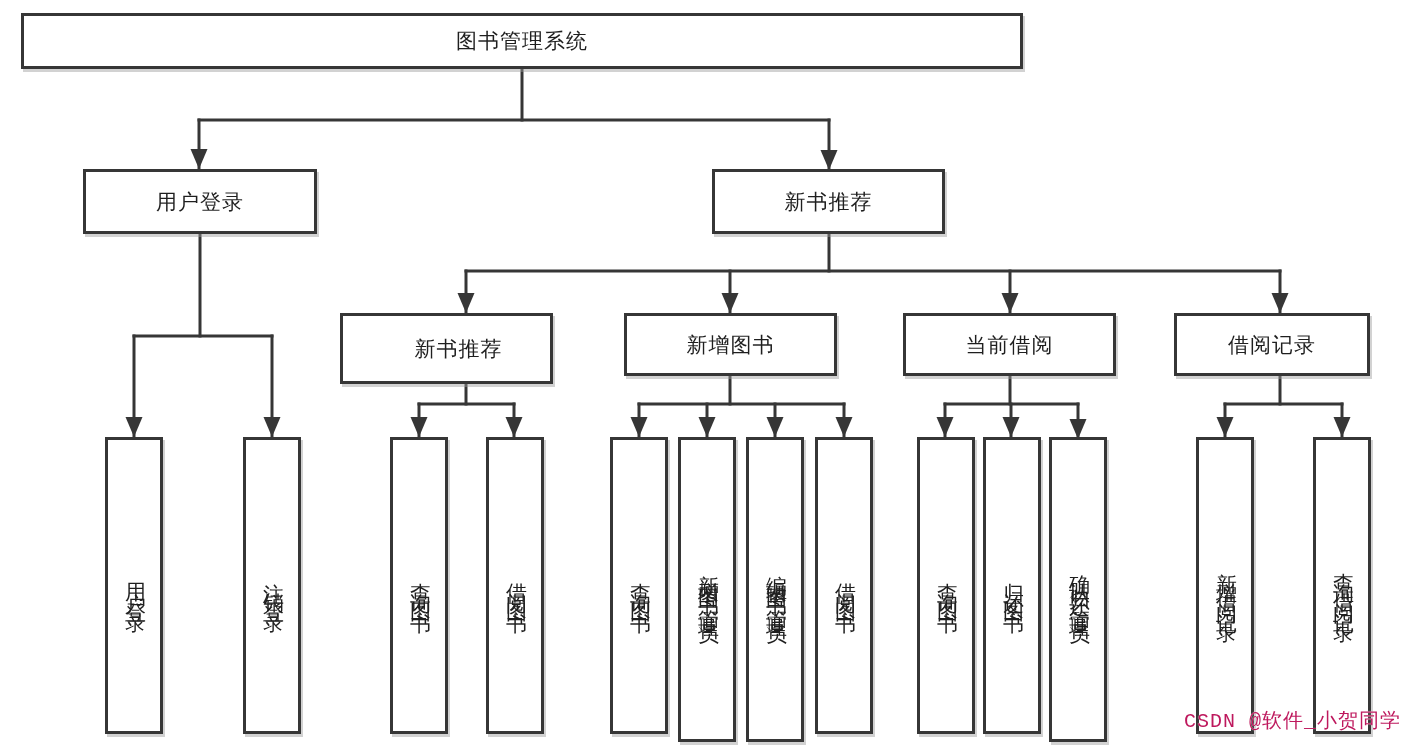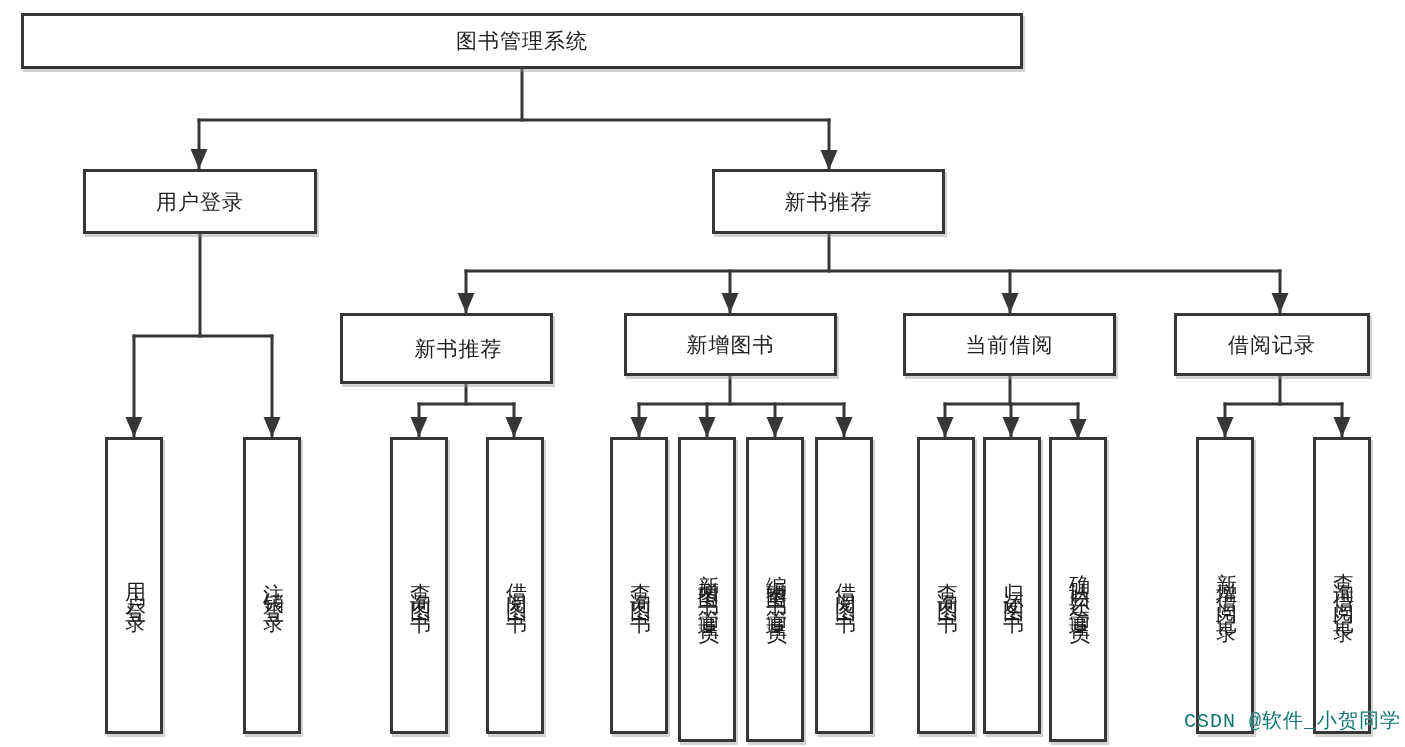--- a/index.html
+++ b/index.html
@@ -31,21 +31,21 @@
   #l4{left:610px;} #l5{left:678px;} #l6{left:746px;} #l7{left:815px;}
   #l8{left:917px;} #l9{left:983px;} #l10{left:1049px;}
   #l11{left:1196px;} #l12{left:1313px;}
   .vtext{
     writing-mode:vertical-rl;text-orientation:mixed;
     font-size:21px;line-height:1;letter-spacing:10px;white-space:nowrap;
   }
   .tall .vtext{letter-spacing:7px;}
   .watermark{
     position:absolute;right:4px;bottom:13px;z-index:3;
-    font-size:20px;color:#0f766e;letter-spacing:1px;white-space:nowrap;
+    font-size:20px;color:#be185d;letter-spacing:1px;white-space:nowrap;
     text-shadow:0 0 1px #ffffff;
   }
   line.c{stroke:#363636;stroke-width:3;stroke-linecap:square;}
 </style>
 </head>
 <body>
 
 <div class="canvas">
 
   <svg class="connectors" width="1405" height="747" viewBox="0 0 1405 747">

